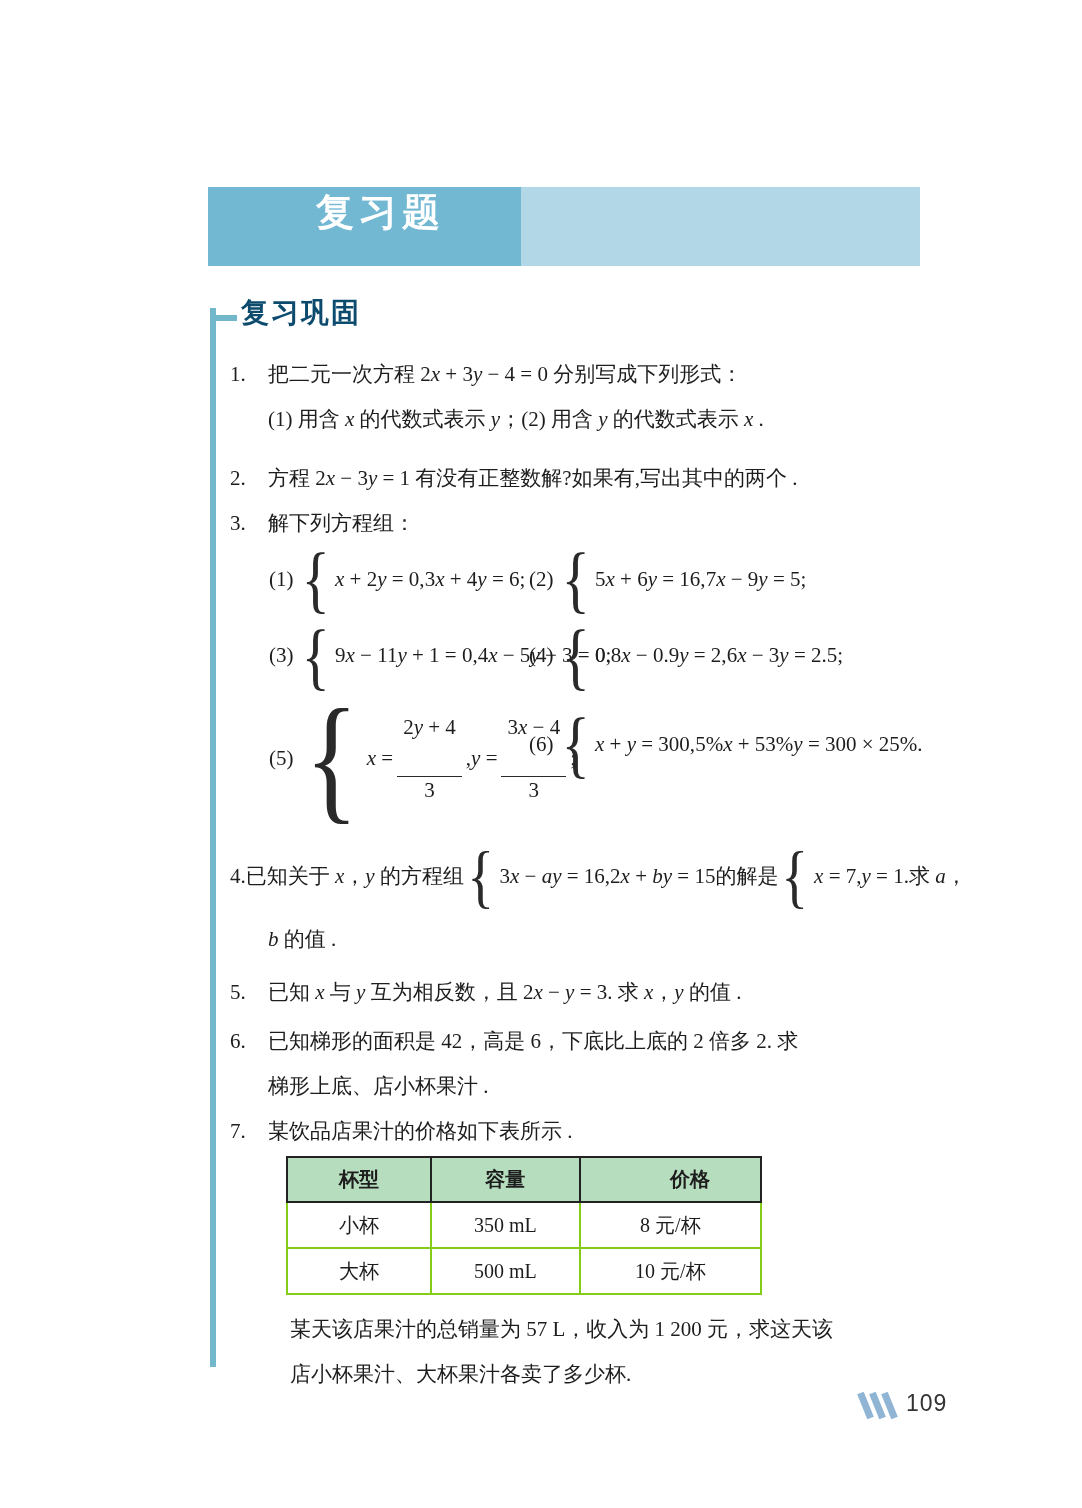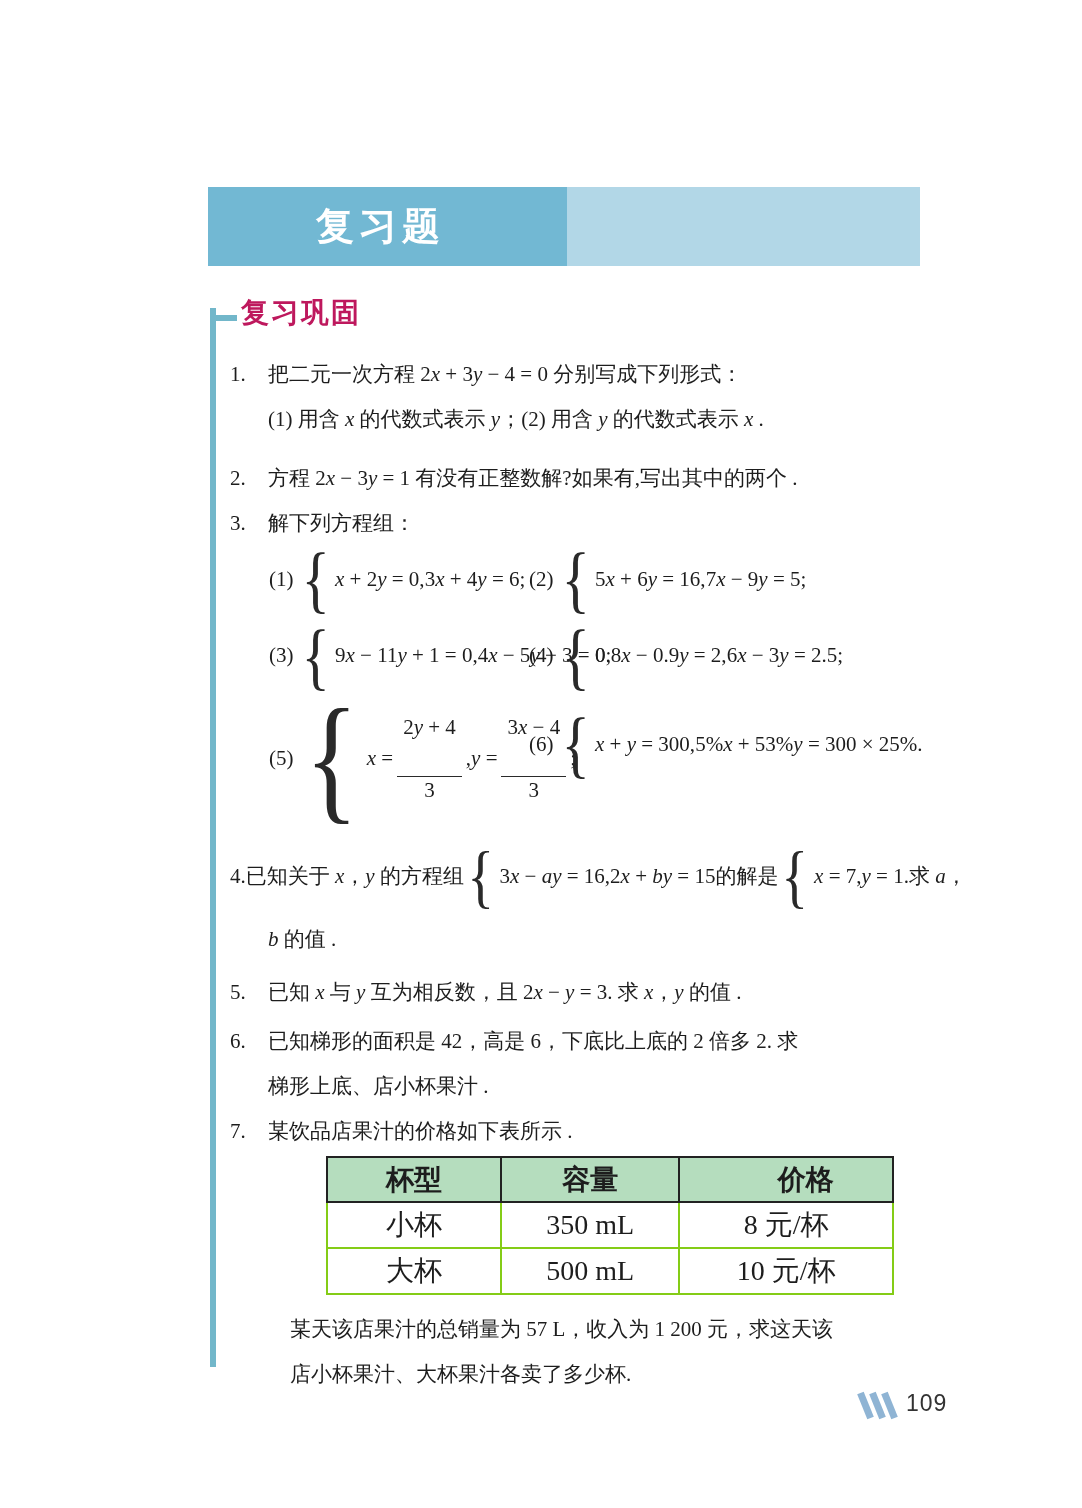--- a/index.html
+++ b/index.html
@@ -6,34 +6,34 @@
   .page{
     position:relative;
     width:1082px;height:1508px;
     background:#ffffff;
     font-family:"Liberation Serif","DejaVu Serif",serif;
     color:#1d1d1d;
     overflow:hidden;
   }
   
   .banner{position:absolute;left:208px;top:187px;width:712px;height:79px;display:flex;}
-  .banner-left{width:359px;height:100%;background:#72b8d3;display:flex;align-items:center;}
+  .banner-left{width:313px;height:100%;background:#72b8d3;display:flex;}
   .banner-right{flex:1;height:100%;background:#b2d7e7;}
   .banner-title{
     padding-left:108px;
     font-family:"Liberation Sans","DejaVu Sans",sans-serif;
     font-weight:bold;font-size:38px;color:#ffffff;letter-spacing:5px;white-space:nowrap;
   }
   
   .v-rule{position:absolute;left:210px;top:308px;width:6px;height:1059px;background:#72b7ca;}
   .h-dash{position:absolute;left:210px;top:315px;width:27px;height:6px;background:#72b7ca;}
   .section-title{
     position:absolute;left:241px;top:294px;
     font-family:"Liberation Sans","DejaVu Sans",sans-serif;
-    font-weight:bold;font-size:28px;color:#be185d;letter-spacing:2px;white-space:nowrap;
+    font-weight:bold;font-size:28px;color:#0c4a6e;letter-spacing:2px;white-space:nowrap;
   }
   
   .content{position:absolute;left:230px;top:352px;width:700px;font-size:21px;line-height:45px;}
   .pline{white-space:nowrap;}
   .pnum{display:inline-block;width:38px;}
   .indent{padding-left:38px;}
   .indent2{padding-left:60px;}
   i{font-style:italic;font-family:"Liberation Serif","DejaVu Serif",serif;}
   
   .sys-row{display:flex;align-items:flex-start;padding-left:39px;line-height:normal;}
@@ -55,23 +55,23 @@
   
   .frac-line{display:flex;align-items:center;white-space:nowrap;margin:7px 0;}
   .frac{display:inline-flex;flex-direction:column;align-items:center;margin:0 4px;vertical-align:middle;gap:36px;}
   .fnum{display:block;padding:0 6px;line-height:26px;}
   .fden{display:block;border-top:1.6px solid #2a2a2a;align-self:stretch;text-align:center;line-height:26px;}
   
   .p4-row{display:flex;align-items:center;white-space:nowrap;line-height:normal;margin-top:14px;height:82px;}
   .p4-row .pnum{align-self:center;}
   
   .jtable{
-    margin-left:96px;margin-top:2px;
-    border-collapse:collapse;width:568px;
-    font-size:28px;line-height:normal;
+    margin-left:56px;margin-top:2px;
+    border-collapse:collapse;width:476px;
+    font-size:20px;line-height:normal;
   }
   .jtable th{
     background:#b5ddbe;
     font-family:"Liberation Sans","DejaVu Sans",sans-serif;
     font-weight:bold;border:2px solid #222222;height:41px;text-align:center;
   }
   .jtable td{border:2px solid #84cc16;height:42px;text-align:center;}
   .col1{width:158px;}.col2{width:162px;}.col3{width:156px;padding-left:40px;}
   
   .footer{position:absolute;left:862px;top:1390px;display:flex;align-items:flex-start;}

